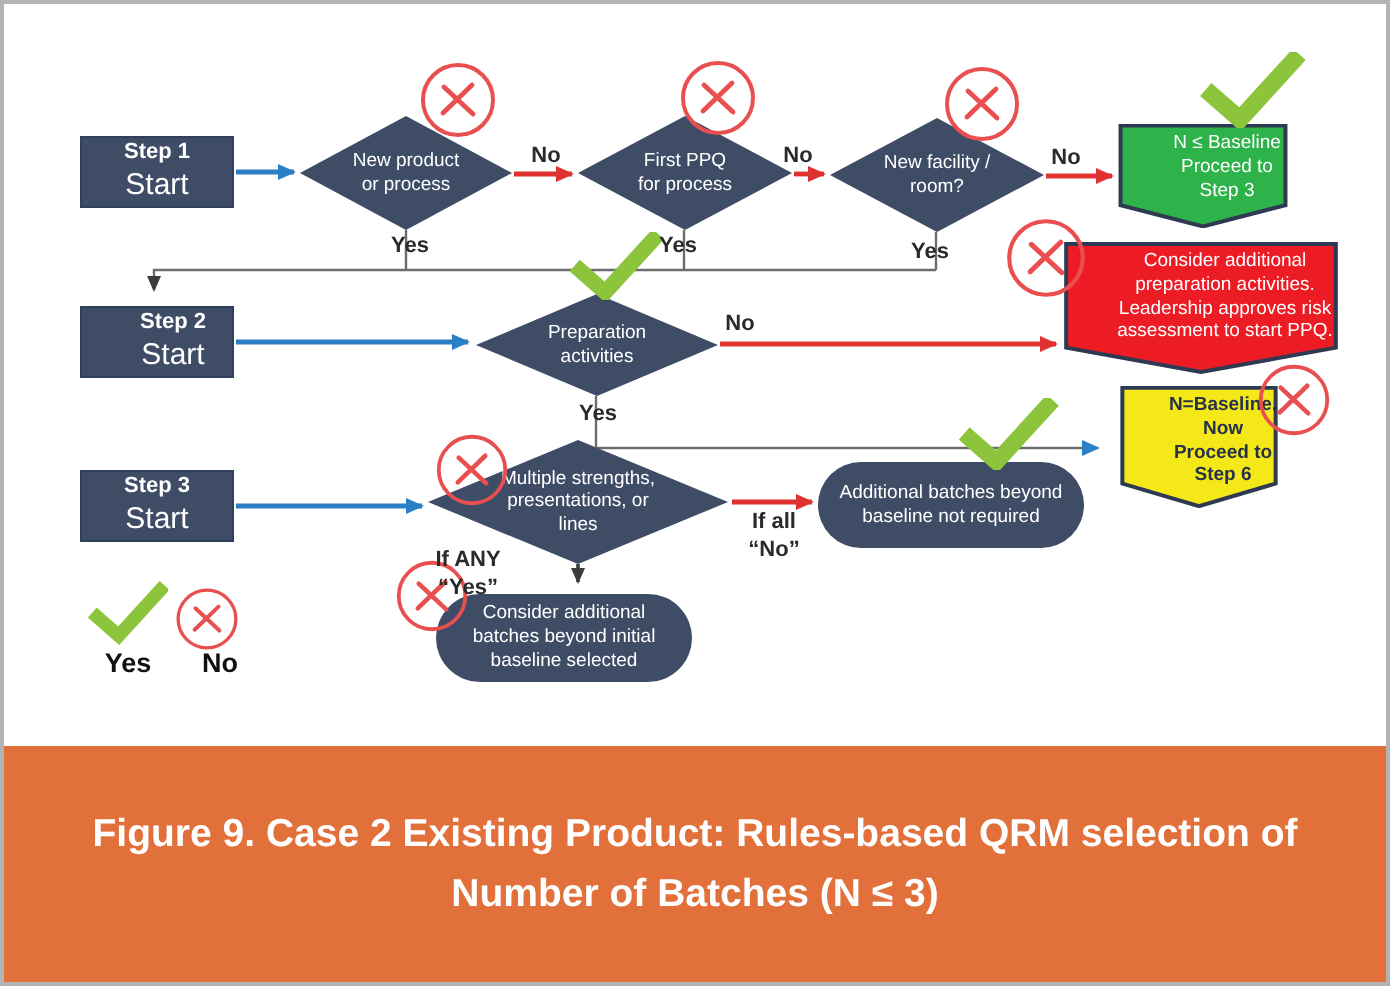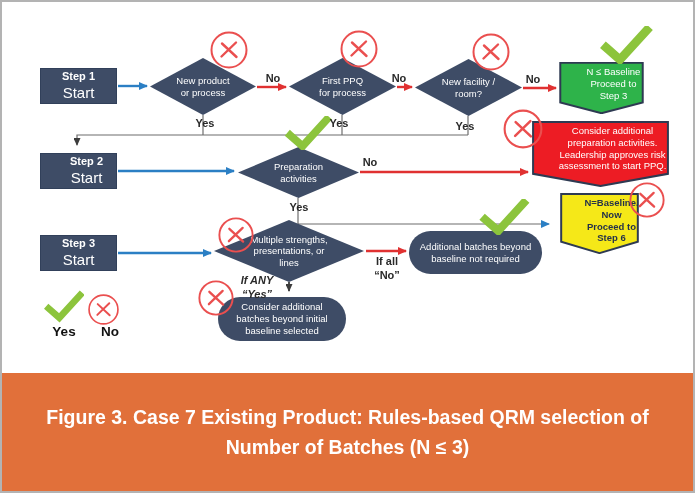--- a/index.html
+++ b/index.html
@@ -198,35 +198,35 @@
   <div class="lbl" style="left:258px;top:70px;width:26px;">No</div>
   <div class="lbl" style="left:384px;top:70px;width:26px;">No</div>
   <div class="lbl" style="left:518px;top:71px;width:26px;">No</div>
   <div class="lbl" style="left:355px;top:154px;width:26px;">No</div>
   <div class="lbl" style="left:188px;top:115px;width:30px;">Yes</div>
   <div class="lbl" style="left:322px;top:115px;width:30px;">Yes</div>
   <div class="lbl" style="left:448px;top:118px;width:30px;">Yes</div>
   <div class="lbl" style="left:282px;top:199px;width:30px;">Yes</div>
   <div class="lbl" style="left:362px;top:224px;width:46px;margin-top:29px;">If all
 “No”</div>
-  <div class="lbl" style="left:230px;top:272px;width:50px;font-style:italic;">If ANY
+  <div class="lbl" style="left:207px;top:272px;width:50px;">If ANY
 “Yes”</div>
 
   <div class="chk" style="left:42px;top:288px;width:40px;height:33px;">
     <svg viewBox="0 0 60 44">
         <path d="M7 25 L23 39 L54 5" fill="none" stroke="#8cc43c" stroke-width="10" stroke-linecap="square"></path>
       </svg>
   </div>
   <div class="xc" style="left:85px;top:291px;width:33px;height:33px;">
     <svg viewBox="0 0 40 40">
         <circle cx="20" cy="20" r="17.5" fill="none" stroke="#ea4f4f" stroke-width="2"></circle>
         <path d="M13 13.5 L27.5 27 M27 12.5 L12.5 26.5" stroke="#ea4f4f" stroke-width="2.4" stroke-linecap="round" fill="none"></path>
       </svg>
   </div>
   <div class="legend-lbl" style="left:40px;top:322px;width:44px;">Yes</div>
   <div class="legend-lbl" style="left:88px;top:322px;width:40px;">No</div>
 
   <div class="caption-band">
-    <div class="caption-text">Figure 3. Case 7 Existing Product: Rules-based QRM selection of
+    <div class="caption-text">Figure 9. Case 2 Existing Product: Rules-based QRM selection of
 Number of Batches (N ≤ 3)</div>
   </div>
 
 </div>
 
 </body></html>

